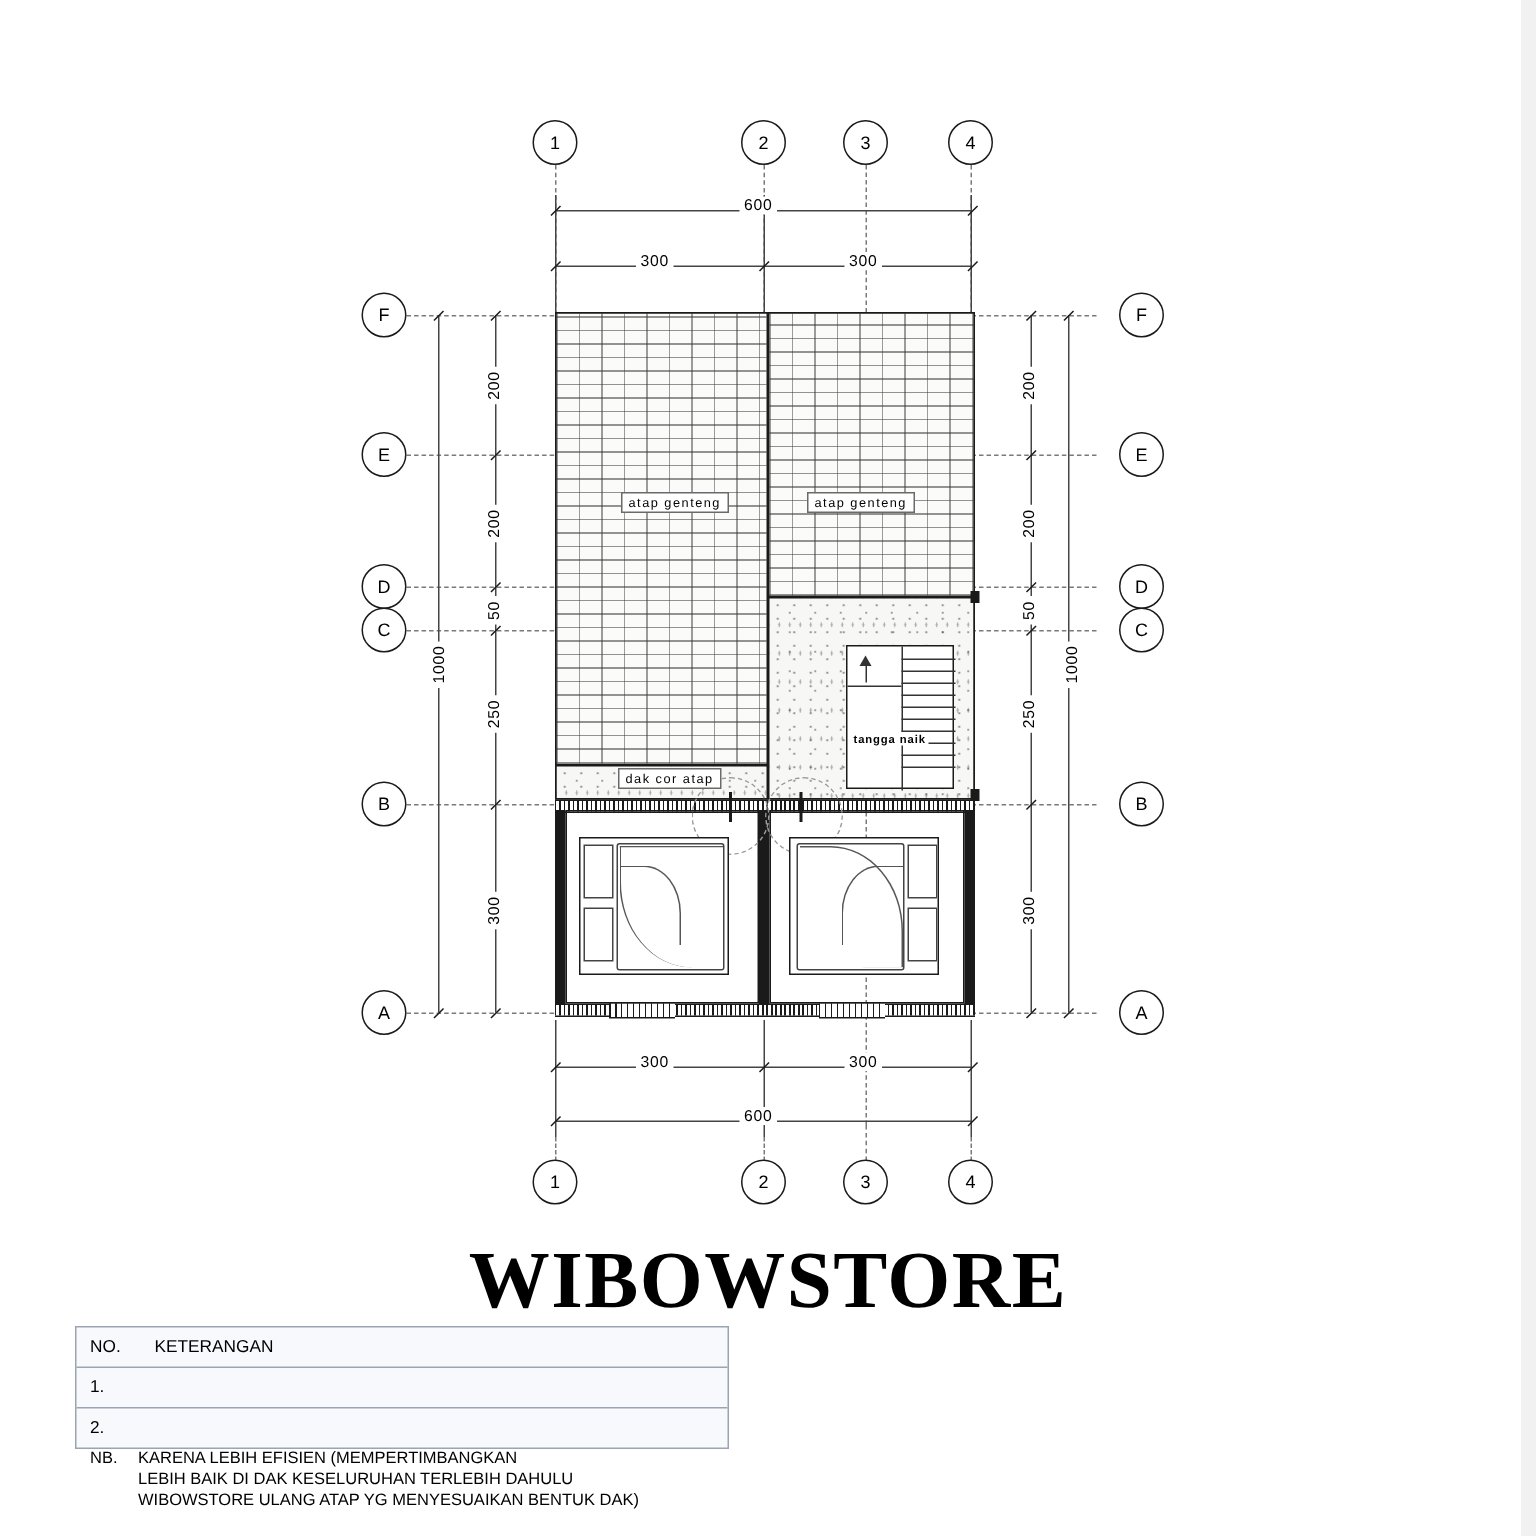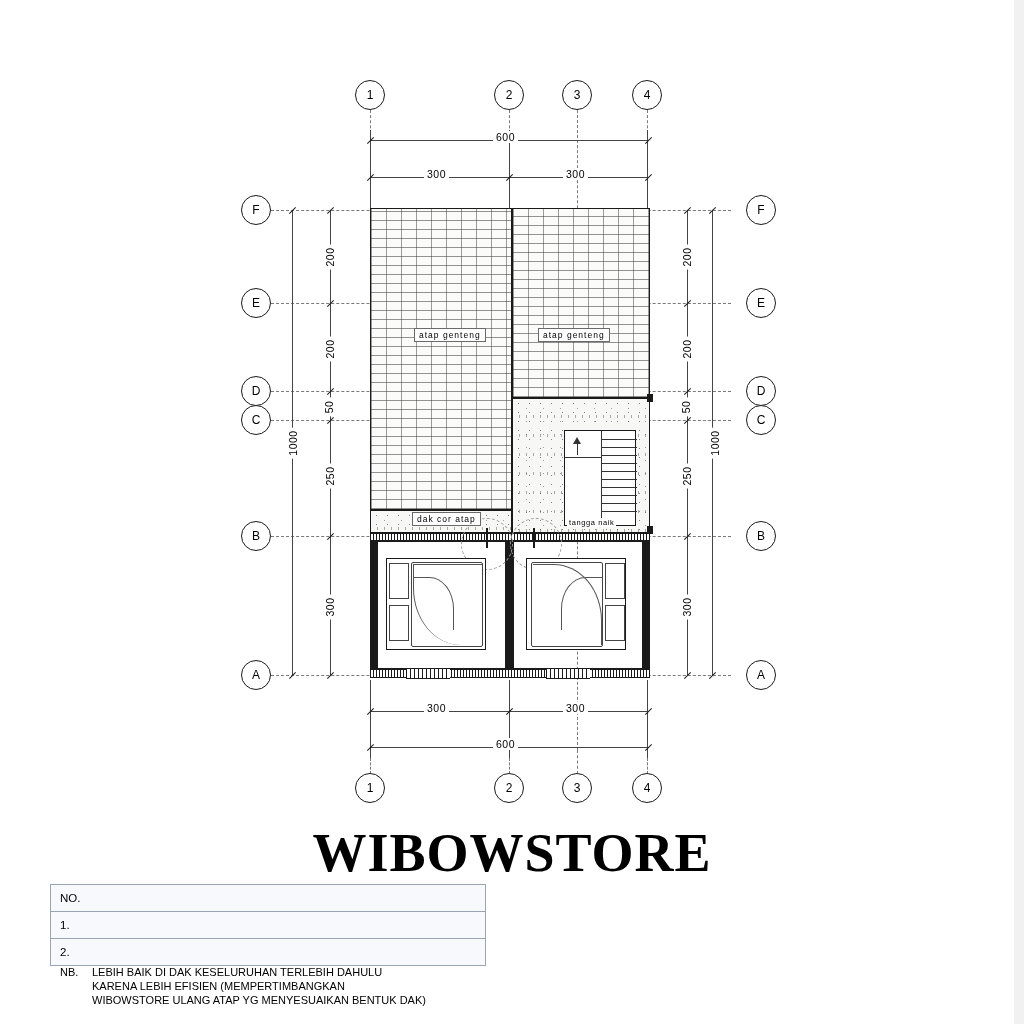--- a/index.html
+++ b/index.html
@@ -251,21 +251,21 @@
     <div class="concrete" style="left:4px;top:302px;width:142px;height:23px;"></div>
 
     <div class="outline" style="left:4px;top:0px;width:280px;height:325px;"></div>
 
     <div class="wall" style="left:281px;top:186px;width:6px;height:8px;"></div>
     <div class="wall" style="left:281px;top:318px;width:6px;height:8px;"></div>
 
     <div class="label" style="left:48px;top:120px;">atap genteng</div>
     <div class="label" style="left:172px;top:120px;">atap genteng</div>
     <div class="label" style="left:46px;top:304px;">dak cor atap</div>
-    <div class="plainlabel" style="left:201px;top:310px;">tangga naik</div>
+    <div class="plainlabel" style="left:201px;top:280px;font-weight:bold;">tangga naik</div>
 
     <div class="stair" style="left:198px;top:222px;width:72px;height:96px;">
       <div class="stepv" style="left:36px;top:0;height:96px;"></div>
       <div class="step" style="left:36px;top:8px;width:36px;"></div>
       <div class="step" style="left:36px;top:16px;width:36px;"></div>
       <div class="step" style="left:36px;top:24px;width:36px;"></div>
       <div class="step" style="left:36px;top:32px;width:36px;"></div>
       <div class="step" style="left:36px;top:40px;width:36px;"></div>
       <div class="step" style="left:36px;top:48px;width:36px;"></div>
       <div class="step" style="left:36px;top:56px;width:36px;"></div>
@@ -347,31 +347,32 @@
   <div class="dashv" style="left:370px;top:758px;height:16px;"></div>
   <div class="dashv" style="left:509px;top:758px;height:16px;"></div>
   <div class="dashv" style="left:577px;top:750px;height:24px;"></div>
   <div class="dashv" style="left:647px;top:758px;height:16px;"></div>
 
   <div id="brand">WIBOWSTORE</div>
 
   <div id="legend">
     <div class="lrow">
       <div class="c1">NO.</div>
+      <div class="c2">KETERANGAN</div>
     </div>
     <div class="lrow">
       <div class="c1">1.</div>
     </div>
     <div class="lrow">
       <div class="c1">2.</div>
     </div>
   </div>
 
   <div id="note">
     <span class="nb">NB.</span>
     <div class="ntxt">
+      <div>KARENA LEBIH EFISIEN (MEMPERTIMBANGKAN</div>
       <div>LEBIH BAIK DI DAK KESELURUHAN TERLEBIH DAHULU</div>
-      <div>KARENA LEBIH EFISIEN (MEMPERTIMBANGKAN</div>
       <div>WIBOWSTORE ULANG ATAP YG MENYESUAIKAN BENTUK DAK)</div>
     </div>
   </div>
 
 </div>
 
 </body></html>

